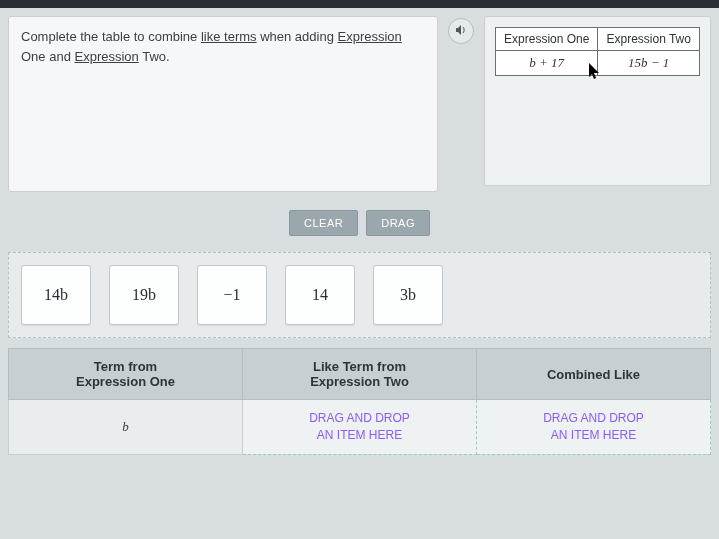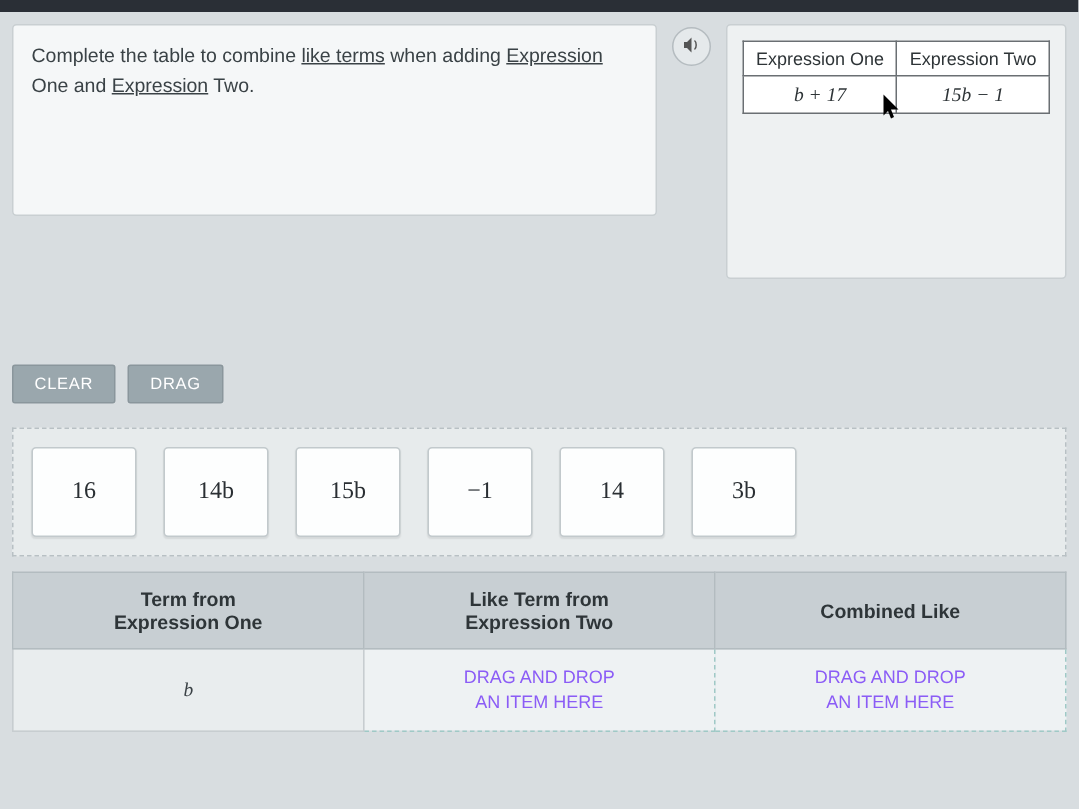--- a/index.html
+++ b/index.html
@@ -19,21 +19,21 @@
     display: flex;
     gap: 10px;
     padding: 8px 8px 0 8px;
   }
   .prompt-box {
     background: #f5f7f8;
     border: 1px solid #c9cfd2;
     border-radius: 3px;
     padding: 10px 12px;
     width: 430px;
-    height: 128px;
+    height: 176px;
     color: #3a4246;
     font-size: 13px;
     line-height: 1.5;
   }
   .link { text-decoration: underline; }
   .speaker {
     width: 26px; height: 26px;
     border-radius: 50%;
     background: #e5e9eb;
     border: 1px solid #b5bcc0;
@@ -65,23 +65,22 @@
     font-weight: normal;
   }
   .expr-table td { font-style: italic; font-family: Georgia, serif; font-size: 13px; }
   .cursor {
     position: absolute;
     top: 62px; left: 588px;
     font-size: 16px; color: #000;
     pointer-events: none;
   }
   .buttons-row {
-    display: flex; justify-content: flex-start; gap: 8px;
+    display: flex; justify-content: center; gap: 8px;
     padding: 18px 8px 10px 8px;
-    margin-top: 39px;
   }
   .btn {
     background: #9aa7ad;
     color: #fff;
     font-size: 11px;
     letter-spacing: 0.5px;
     padding: 6px 14px;
     border: 1px solid #8a969c;
     border-radius: 2px;
     cursor: pointer;
@@ -183,23 +182,22 @@
       <path d="M1 1l0 14 3-3 2 5 2-1-2-5 5 0z" fill="#000"></path>
     </svg>
 </div>
 
 <div class="buttons-row">
   <div class="btn">CLEAR</div>
   <div class="btn">DRAG</div>
 </div>
 
 <div class="tiles-wrap">
-  <div class="tile">16</div>
   <div class="tile">14b</div>
-  <div class="tile">15b</div>
+  <div class="tile">19b</div>
   <div class="tile">−1</div>
   <div class="tile">14</div>
   <div class="tile">3b</div>
 </div>
 
 <table class="answer-table">
   <tbody>
       <tr>
     <th>
       <div>Term from</div>

